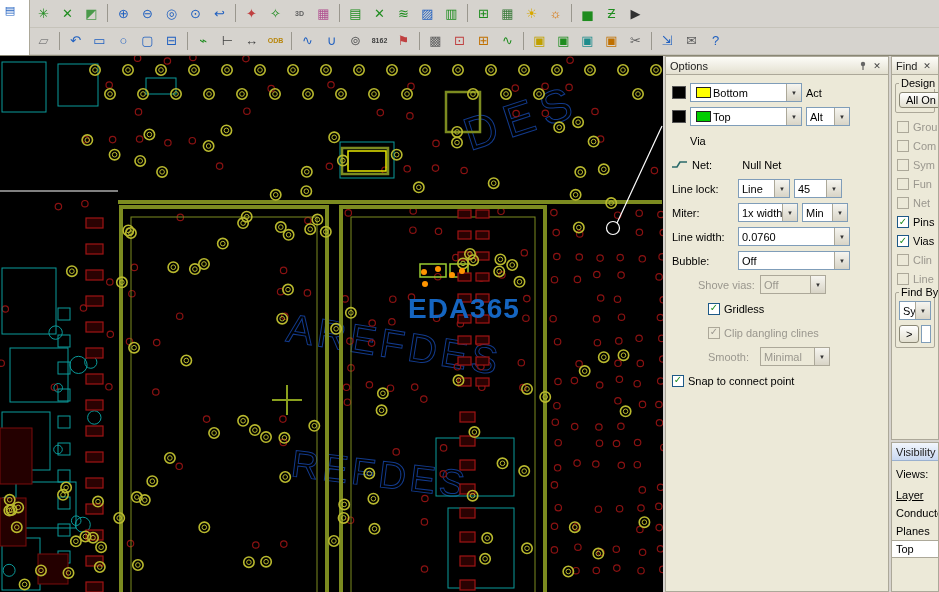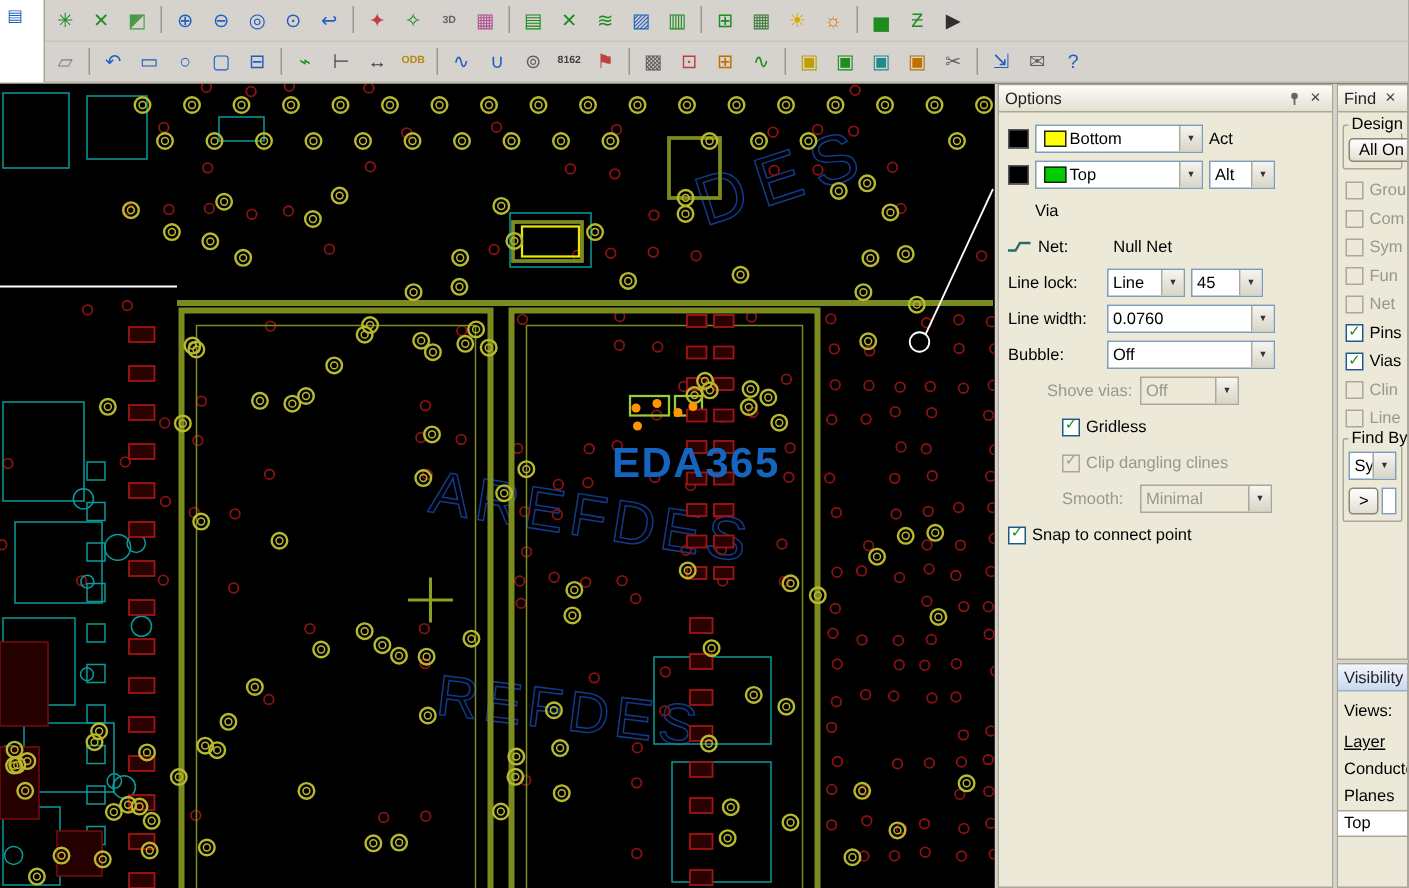--- a/index.html
+++ b/index.html
@@ -781,20 +781,31 @@
           <div class="dd" style="width:52px">
             <span class="ddtext">Line</span>
             <span class="arr">▼</span>
           </div>
           <div class="dd" style="width:48px">
             <span class="ddtext">45</span>
             <span class="arr">▼</span>
           </div>
         </div>
 
+        <div class="orow">
+          <span class="lbl" style="width:62px">Miter:</span>
+          <div class="dd" style="width:60px">
+            <span class="ddtext">1x width</span>
+            <span class="arr">▼</span>
+          </div>
+          <div class="dd" style="width:46px">
+            <span class="ddtext">Min</span>
+            <span class="arr">▼</span>
+          </div>
+        </div>
 
         <div class="orow">
           <span class="lbl" style="width:62px">Line width:</span>
           <div class="dd" style="width:112px">
             <span class="ddtext">0.0760</span>
             <span class="arr">▼</span>
           </div>
         </div>
 
         <div class="orow">
@@ -818,21 +829,21 @@
           <span class="lbl">Gridless</span>
         </div>
 
         <div class="orow" style="padding-left:36px">
           <span class="cbx checked dis"></span>
           <span class="lbl dis">Clip dangling clines</span>
         </div>
 
         <div class="orow" style="padding-left:36px">
           <span class="lbl dis" style="width:48px">Smooth:</span>
-          <div class="dd disabled" style="width:88px">
+          <div class="dd disabled" style="width:70px">
             <span class="ddtext">Minimal</span>
             <span class="arr">▼</span>
           </div>
         </div>
 
         <div class="orow">
           <span class="cbx checked"></span>
           <span class="lbl">Snap to connect point</span>
         </div>
 

